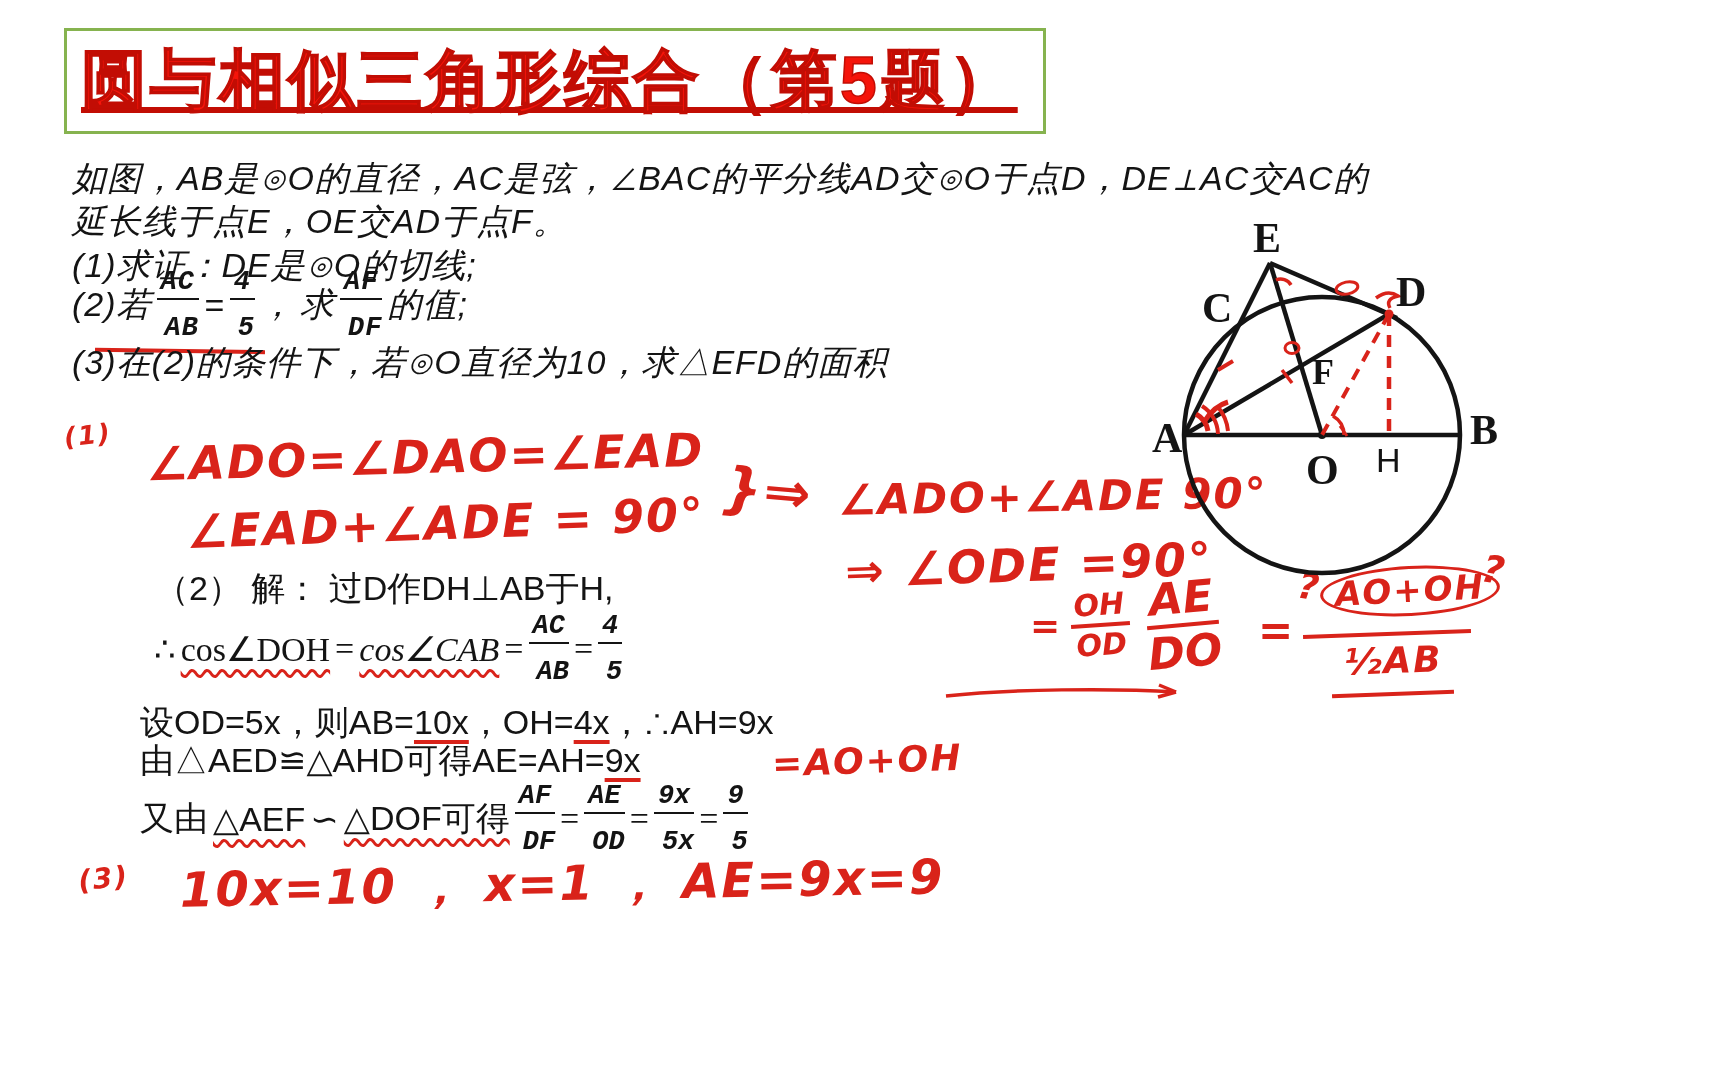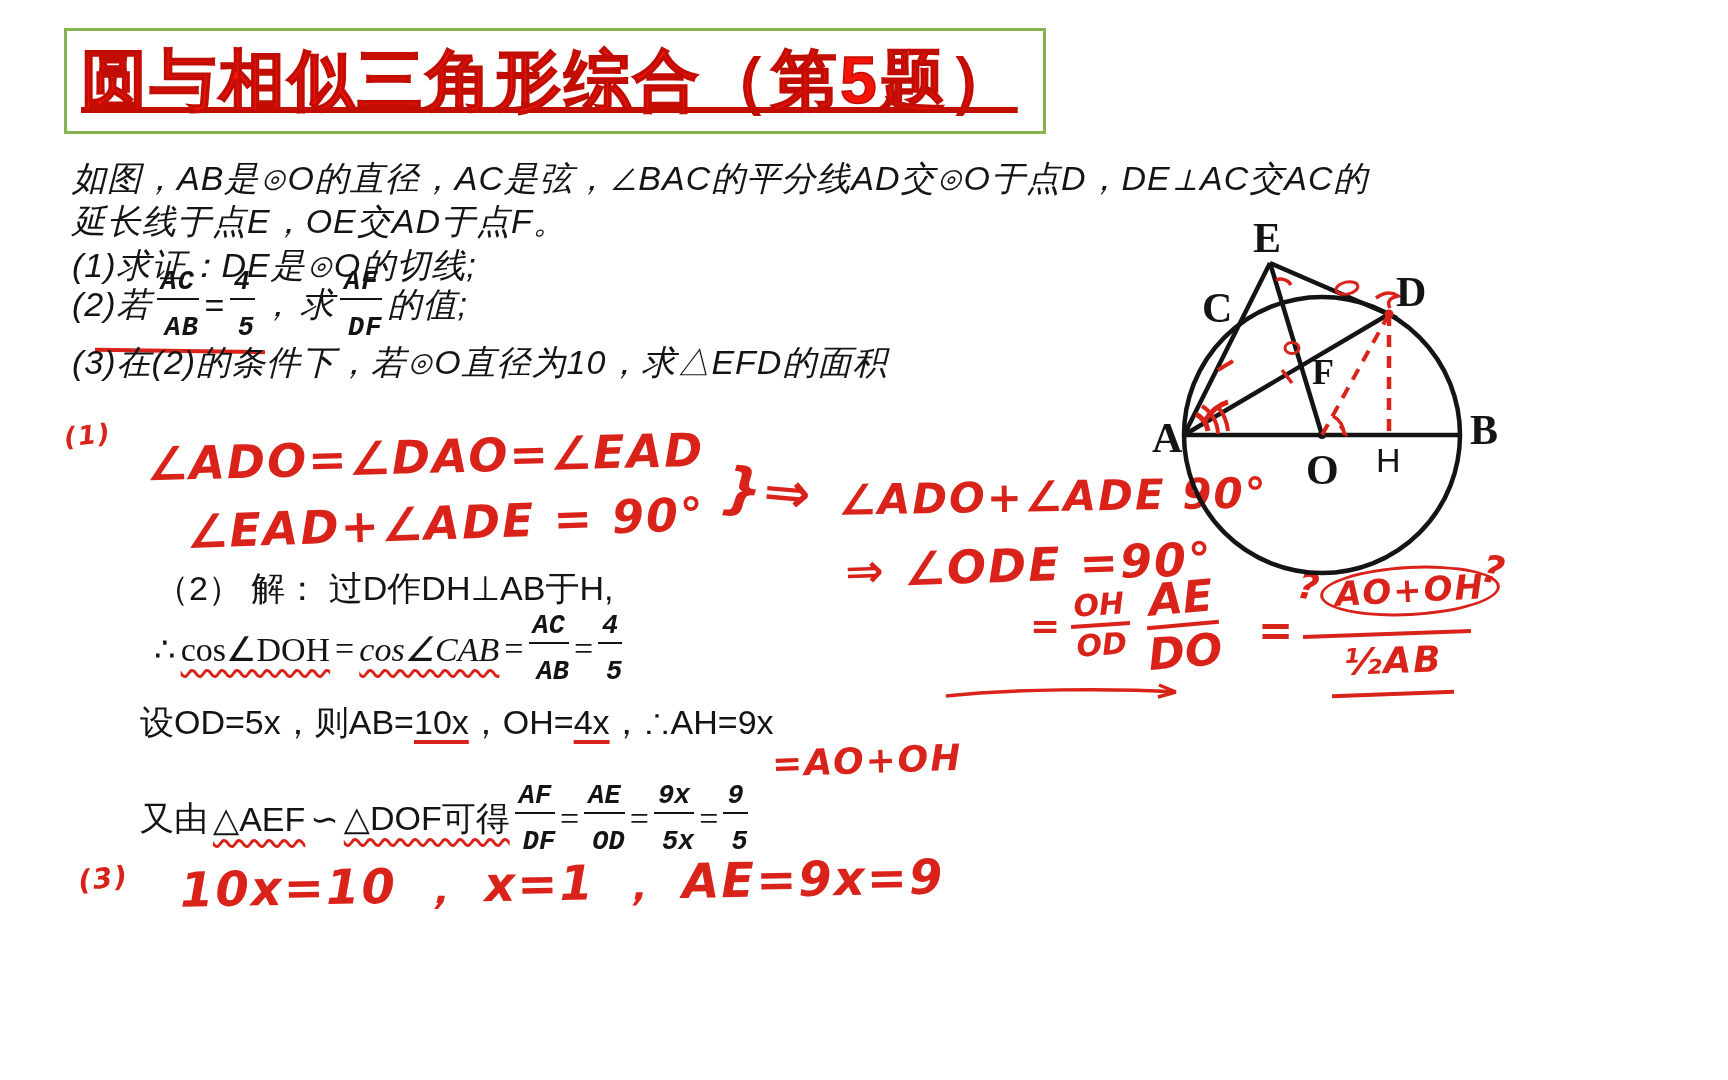--- a/index.html
+++ b/index.html
@@ -116,20 +116,23 @@
 
   <svg class="abs" style="left:942px;top:680px;" width="252" height="24">
     <path d="M4,16 C70,9 170,8 234,12" stroke="#d9231a" stroke-width="3.5" fill="none"></path>
     <path d="M234,12 l-17,-7 m17,7 l-18,5" stroke="#d9231a" stroke-width="3.5" fill="none"></path>
   </svg>
 
   <div class="abs sol" style="left:140px;top:692px;margin-top:8px;">
     <span>设OD=5x，则AB=</span><span class="redu">10x</span><span>，OH=</span><span class="redu">4x</span><span>，∴AH=9x</span>
   </div>
 
+  <div class="abs sol" style="left:140px;top:738px;">
+    <span>由△AED≌△AHD可得AE=AH=</span><span class="redu">9x</span>
+  </div>
   <div class="abs hw" style="left:772px;top:740px;font-size:36px;transform:rotate(-2deg);">=AO+OH</div>
 
   <div class="abs sol row" style="left:140px;top:782px;">
     <span>又由</span>
     <span class="wavy">△AEF</span>
     <span>∽</span>
     <span class="wavy">△DOF可得</span>
     <span class="frac">
       <span class="num">AF</span>
       <span class="den">DF</span>

